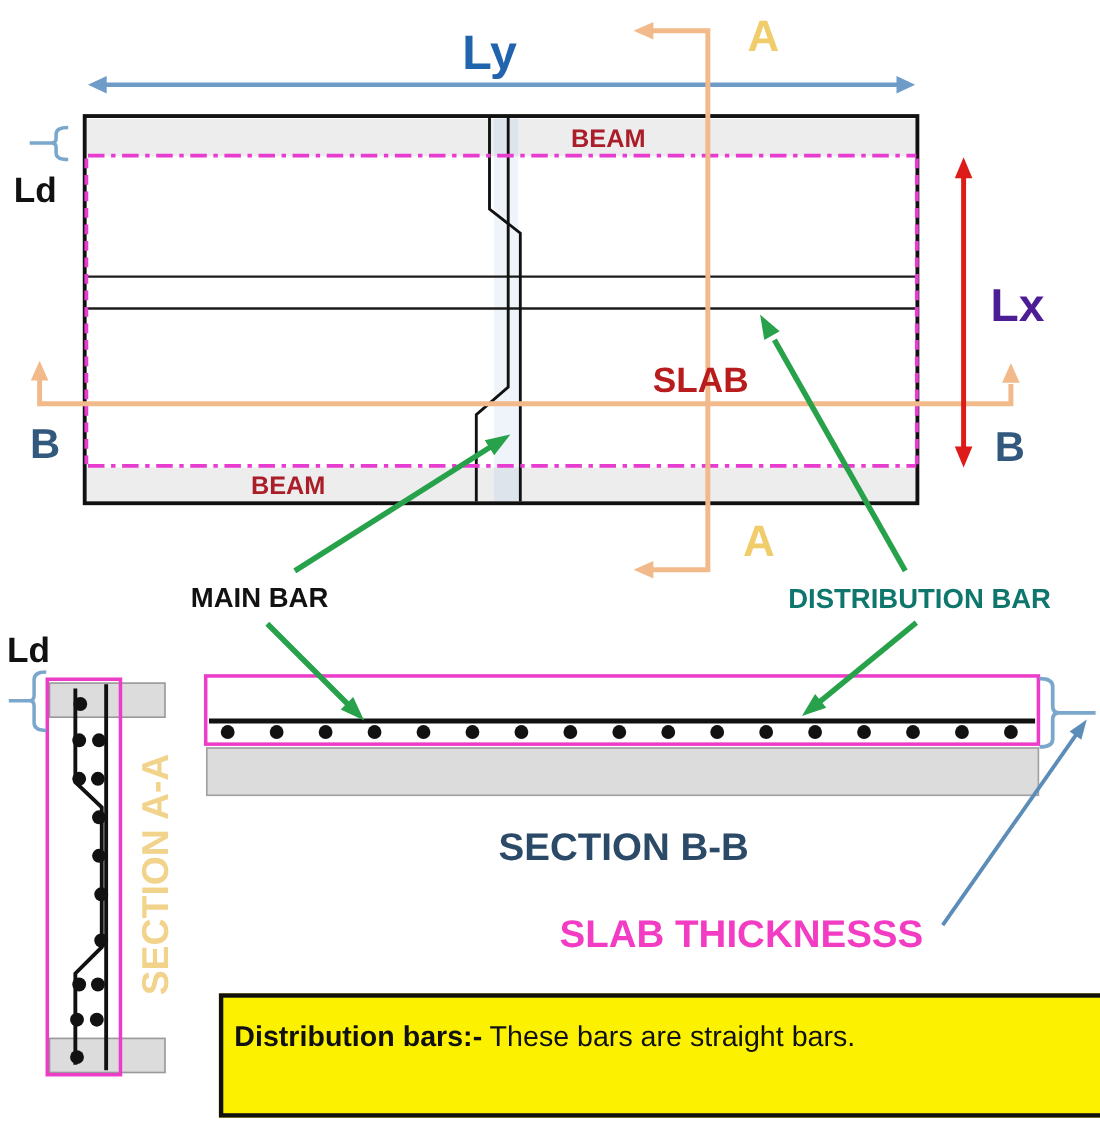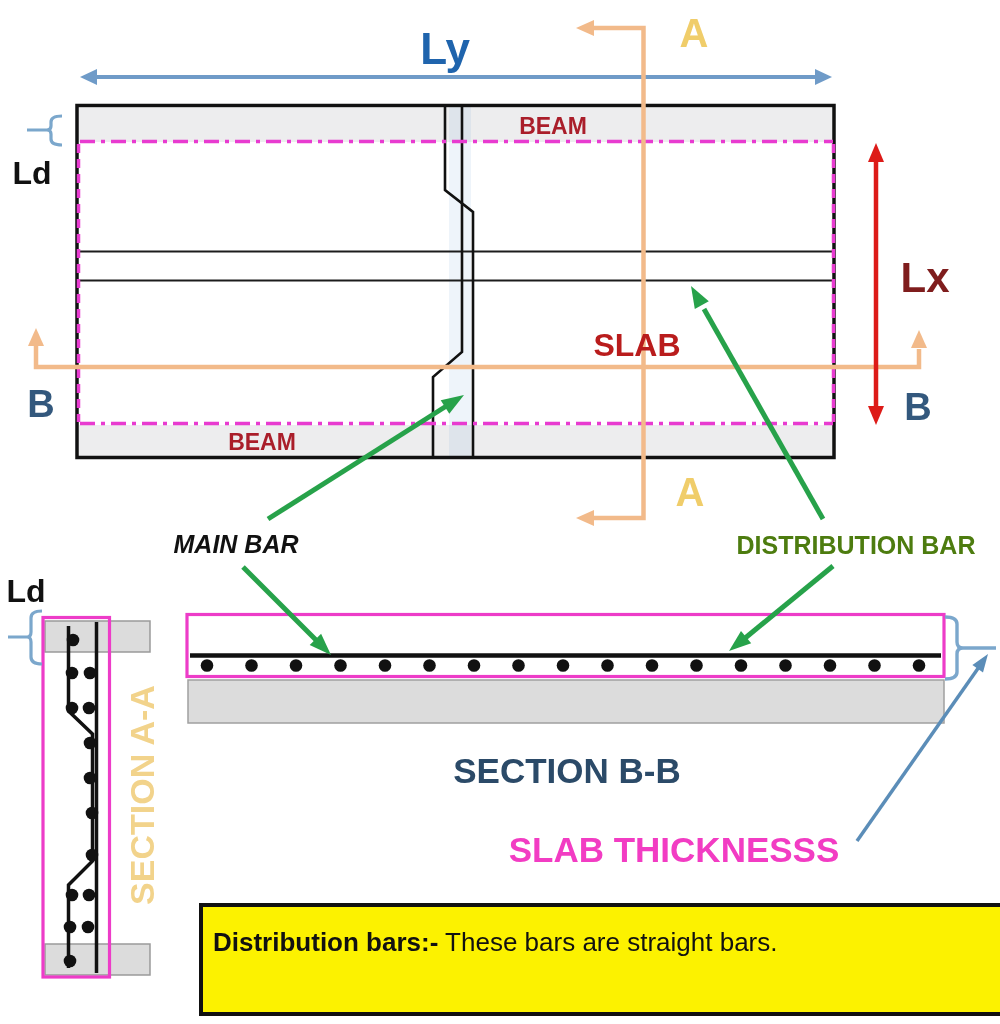--- a/index.html
+++ b/index.html
@@ -10,28 +10,28 @@
   .layer{position:absolute;left:0;top:0;}
   .lbl{
     position:absolute;transform:translate(-50%,-50%);
     font-weight:bold;white-space:nowrap;line-height:1;
   }
   .lbl-ly      {left:445px;top:36px; font-size:44px;color:#1f64ad;margin-top:13px;}
   .lbl-a-top   {left:694px;top:33px; font-size:40px;color:#f0cd6a;}
   .lbl-a-bot   {left:690px;top:492px;font-size:40px;color:#f0cd6a;}
   .lbl-b-left  {left:41px; top:404px;font-size:38px;color:#33587d;}
   .lbl-b-right {left:918px;top:407px;font-size:38px;color:#33587d;}
-  .lbl-lx      {left:925px;top:278px;font-size:42px;color:#7f1d1d;}
+  .lbl-lx      {left:925px;top:278px;font-size:42px;color:#4c1d95;}
   .lbl-ld-top  {left:32px; top:173px;font-size:32px;color:#111111;}
   .lbl-ld-aa   {left:26px; top:591px;font-size:32px;color:#111111;}
   .lbl-beam-top{left:553px;top:126px;font-size:23px;color:#aa1e2a;}
   .lbl-beam-bot{left:262px;top:442px;font-size:23px;color:#aa1e2a;}
   .lbl-slab    {left:637px;top:345px;font-size:32px;color:#b91c1c;}
-  .lbl-mainbar {left:236px;top:544px;font-size:25px;color:#111111;font-style:italic;}
-  .lbl-distbar {left:856px;top:545px;font-size:25px;color:#4d7c0f;}
+  .lbl-mainbar {left:236px;top:544px;font-size:25px;color:#111111;}
+  .lbl-distbar {left:836px;top:545px;font-size:25px;color:#0f766e;}
   .lbl-saa     {left:142px;top:795px;font-size:34px;color:#f2d38b;
                 transform:translate(-50%,-50%) rotate(-90deg);}
   .lbl-sbb     {left:567px;top:770px;font-size:35px;color:#2b4a68;}
   .lbl-st      {left:674px;top:849px;font-size:35px;color:#f23cc3;}
   .note{
     position:absolute;left:199px;top:903px;width:812px;height:113px;
     box-sizing:border-box;background:#fcf200;border:4px solid #111111;
     font-size:26px;line-height:34px;color:#111111;padding:18px 10px;
   }
   .note .term{font-weight:bold;}

